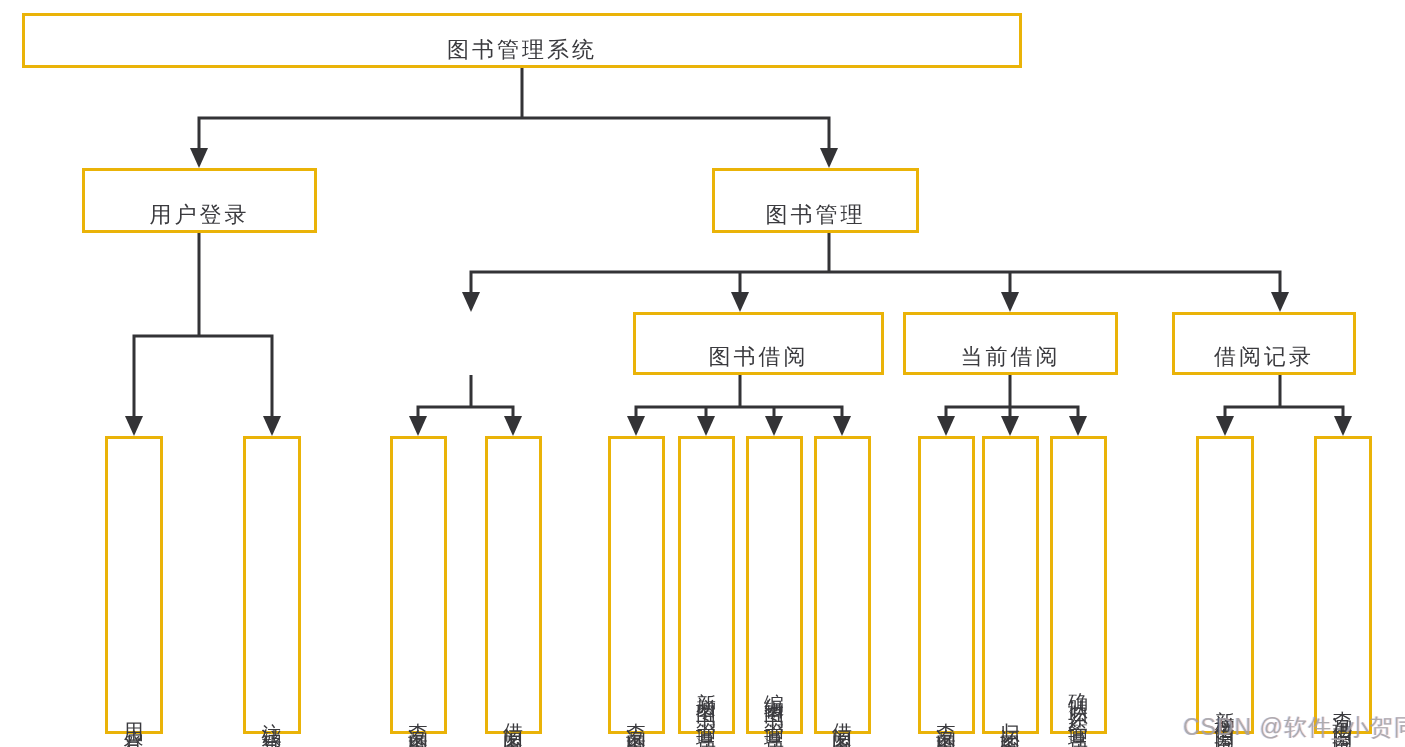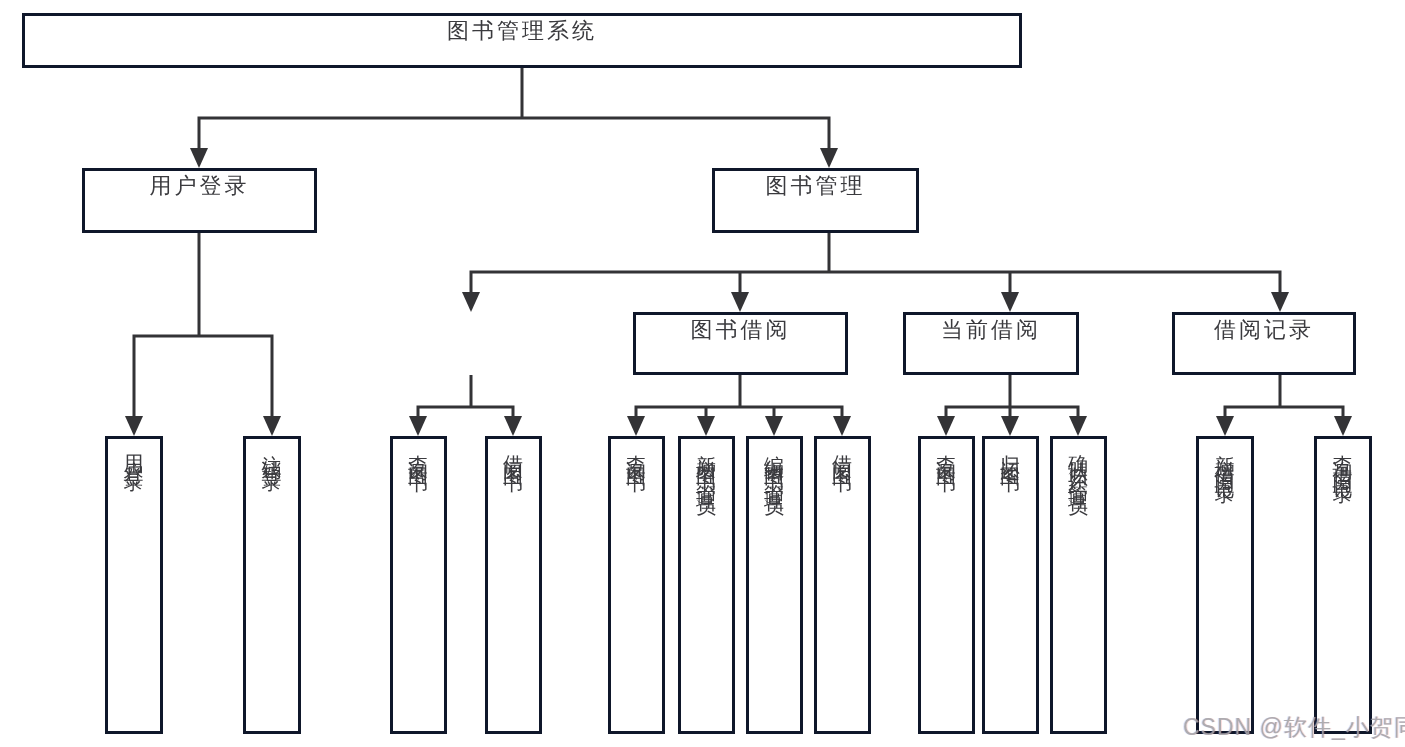--- a/index.html
+++ b/index.html
@@ -17,24 +17,24 @@
   }
   .wires {
     position: absolute;
     left: 0;
     top: 0;
     z-index: 0;
   }
   .box {
     position: absolute;
     box-sizing: border-box;
-    border: 3px solid #0f172a;
+    border: 3px solid #eab308;
     background: #ffffff;
     display: flex;
-    align-items: flex-start;
+    align-items: flex-end;
     justify-content: center;
     z-index: 1;
   }
   .box .hlabel {
     font-size: 22px;
     letter-spacing: 3px;
     color: #3a3a3e;
     white-space: nowrap;
   }
   .box .vlabel {
@@ -99,24 +99,24 @@
     <span class="hlabel">图书管理系统</span>
   </div>
 
   <div class="box" style="left:82px;top:168px;width:235px;height:65px">
     <span class="hlabel">用户登录</span>
   </div>
   <div class="box" style="left:712px;top:168px;width:207px;height:65px">
     <span class="hlabel">图书管理</span>
   </div>
 
-  <div class="box" style="left:633px;top:312px;width:215px;height:63px">
+  <div class="box" style="left:633px;top:312px;width:251px;height:63px">
     <span class="hlabel">图书借阅</span>
   </div>
-  <div class="box" style="left:903px;top:312px;width:176px;height:63px">
+  <div class="box" style="left:903px;top:312px;width:215px;height:63px">
     <span class="hlabel">当前借阅</span>
   </div>
   <div class="box" style="left:1172px;top:312px;width:184px;height:63px">
     <span class="hlabel">借阅记录</span>
   </div>
 
   <div class="box" style="left:105px;top:436px;width:58px;height:298px">
     <span class="vlabel">用户登录</span>
   </div>
   <div class="box" style="left:243px;top:436px;width:58px;height:298px">

